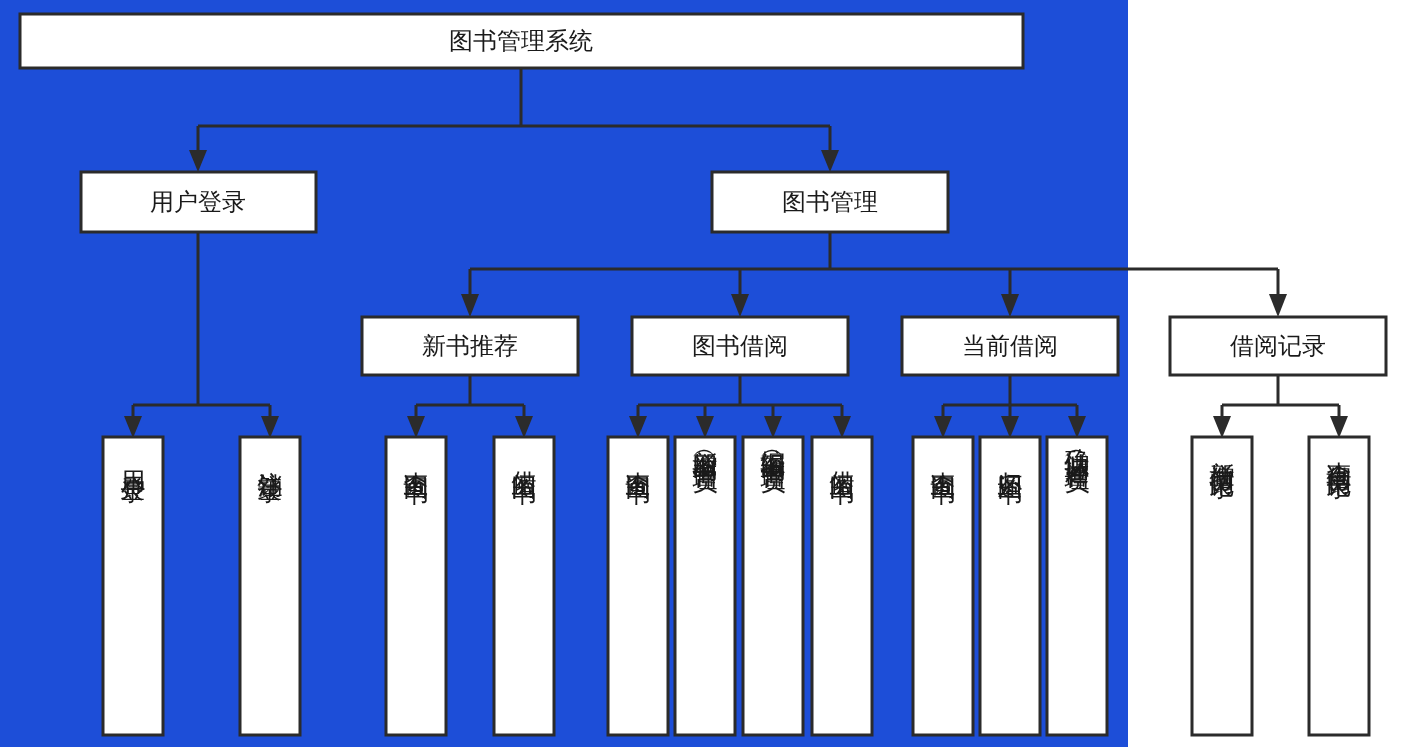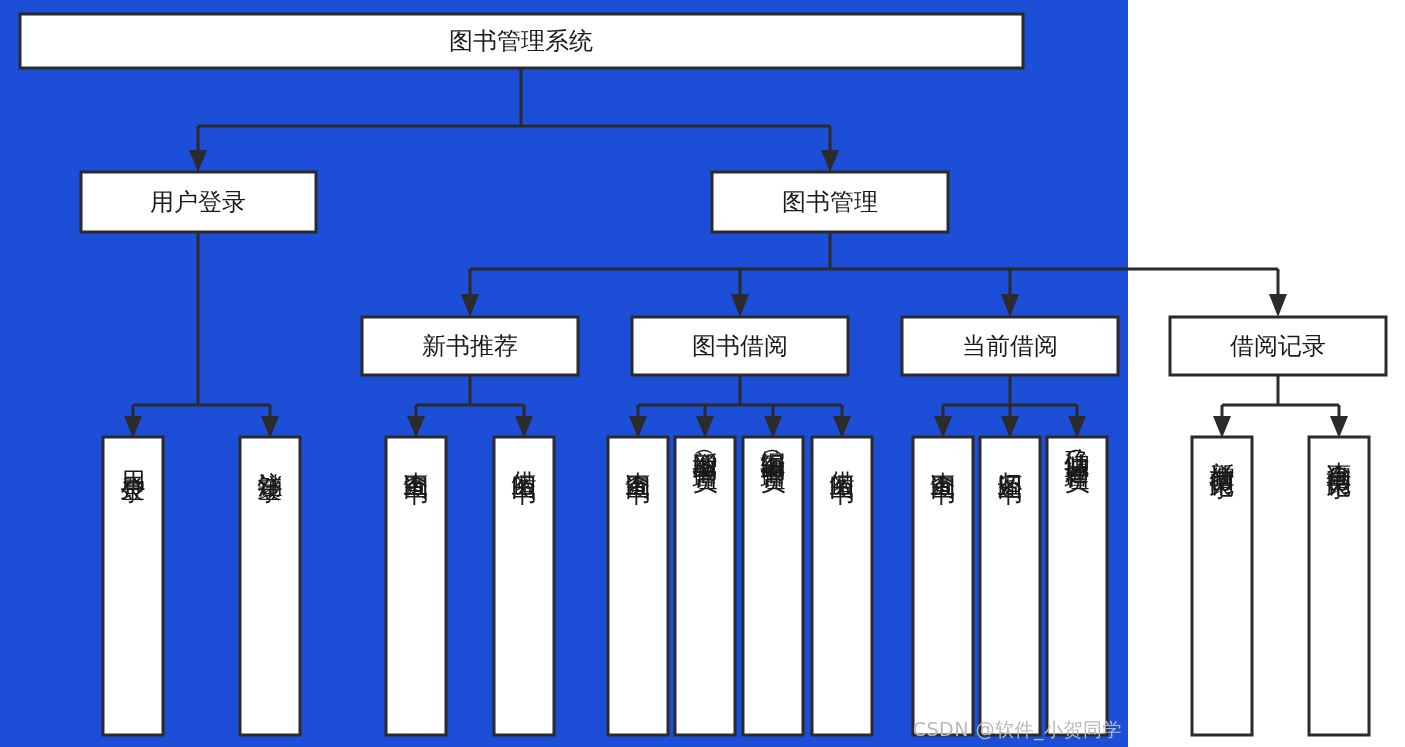--- a/index.html
+++ b/index.html
@@ -196,15 +196,14 @@
       <rect class="node-rect" x="1192" y="437" width="60" height="298"></rect>
       <text class="leaf-label" x="1222" y="450">新增借阅记录</text>
     </g>
     <g>
       <rect class="node-rect" x="1309" y="437" width="60" height="298"></rect>
       <text class="leaf-label" x="1339" y="450">查询借阅记录</text>
     </g>
 
   </svg>
 
-  <div class="watermark">CSDN @软件_小贺同学</div>
 
 </div>
 
 </body></html>

